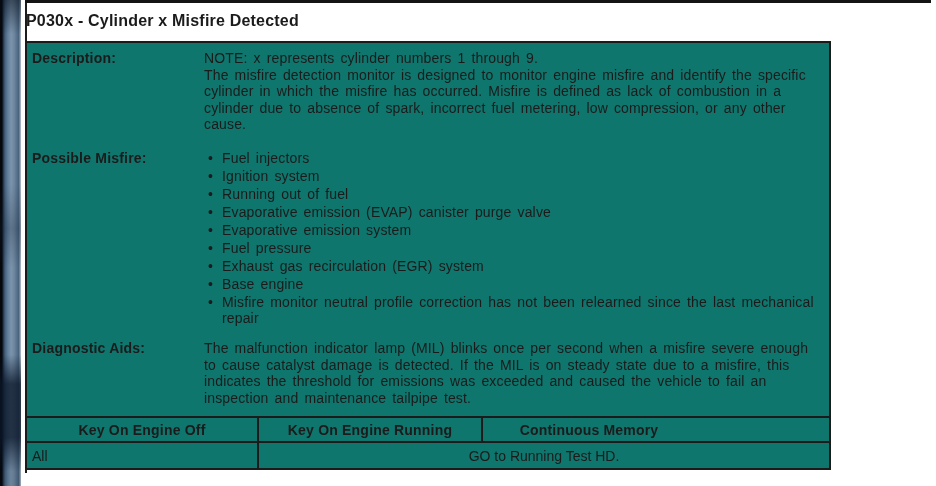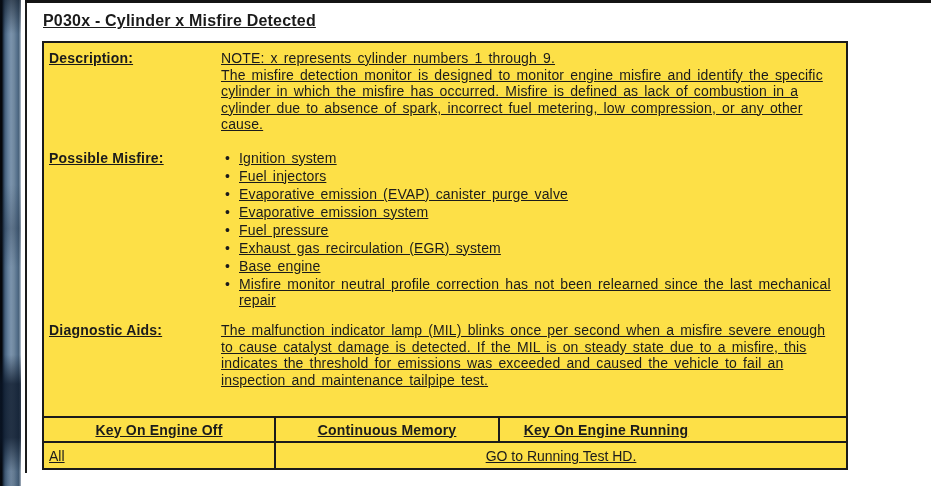--- a/index.html
+++ b/index.html
@@ -32,32 +32,32 @@
   
   .top-rule{
     position:absolute;left:25px;top:0;width:906px;height:3px;
     background:#141414;
   }
   .speck{
     position:absolute;left:51px;top:347px;width:9px;height:3px;
     background:#9a9a9a;border-radius:1px;
   }
   .doc{
-    position:absolute;left:42px;top:11px;width:806px;text-decoration:underline;
+    position:absolute;left:25px;top:11px;width:806px;
   }
   .title{
     font-size:16px;font-weight:700;letter-spacing:.2px;
     line-height:20px;margin:0 0 10px 1px;
   }
   .docbox{
     box-sizing:border-box;
     border:2px solid #1b1b1b;
     height:429px;
     display:flex;flex-direction:column;
-    background:#fde047;
+    background:#0f766e;
   }
   .upper{
     flex:1;
     padding:7px 8px 0 5px;
     overflow:hidden;
     font-size:14px;line-height:16.5px;
     letter-spacing:.15px;word-spacing:2px;
   }
   .trow{display:flex;}
   .trow.desc{margin-bottom:17px;}
@@ -116,22 +116,23 @@
         <div class="tbody">
           <p>NOTE: x represents cylinder numbers 1 through 9.</p>
           <p>The misfire detection monitor is designed to monitor engine misfire and identify the specific cylinder in which the misfire has occurred. Misfire is defined as lack of combustion in a cylinder due to absence of spark, incorrect fuel metering, low compression, or any other cause.</p>
         </div>
       </div>
 
       <div class="trow causes">
         <div class="tlabel">Possible Misfire:</div>
         <div class="tbody">
           <ul class="bullets">
+            <li>Fuel injectors</li>
             <li>Ignition system</li>
-            <li>Fuel injectors</li>
+            <li>Running out of fuel</li>
             <li>Evaporative emission (EVAP) canister purge valve</li>
             <li>Evaporative emission system</li>
             <li>Fuel pressure</li>
             <li>Exhaust gas recirculation (EGR) system</li>
             <li>Base engine</li>
             <li>Misfire monitor neutral profile correction has not been relearned since the last mechanical repair</li>
           </ul>
         </div>
       </div>
 
@@ -139,22 +140,22 @@
         <div class="tlabel">Diagnostic Aids:</div>
         <div class="tbody">
           <p>The malfunction indicator lamp (MIL) blinks once per second when a misfire severe enough to cause catalyst damage is detected. If the MIL is on steady state due to a misfire, this indicates the threshold for emissions was exceeded and caused the vehicle to fail an inspection and maintenance tailpipe test.</p>
         </div>
       </div>
 
     </div>
 
     <div class="app-header">
       <div class="cell">Key On Engine Off</div>
+      <div class="cell">Key On Engine Running</div>
       <div class="cell">Continuous Memory</div>
-      <div class="cell">Key On Engine Running</div>
     </div>
 
     <div class="app-data">
       <div class="cell first">All</div>
       <div class="cell merged">GO to Running Test HD.</div>
     </div>
   </div>
 </div>
 
 </body></html>

